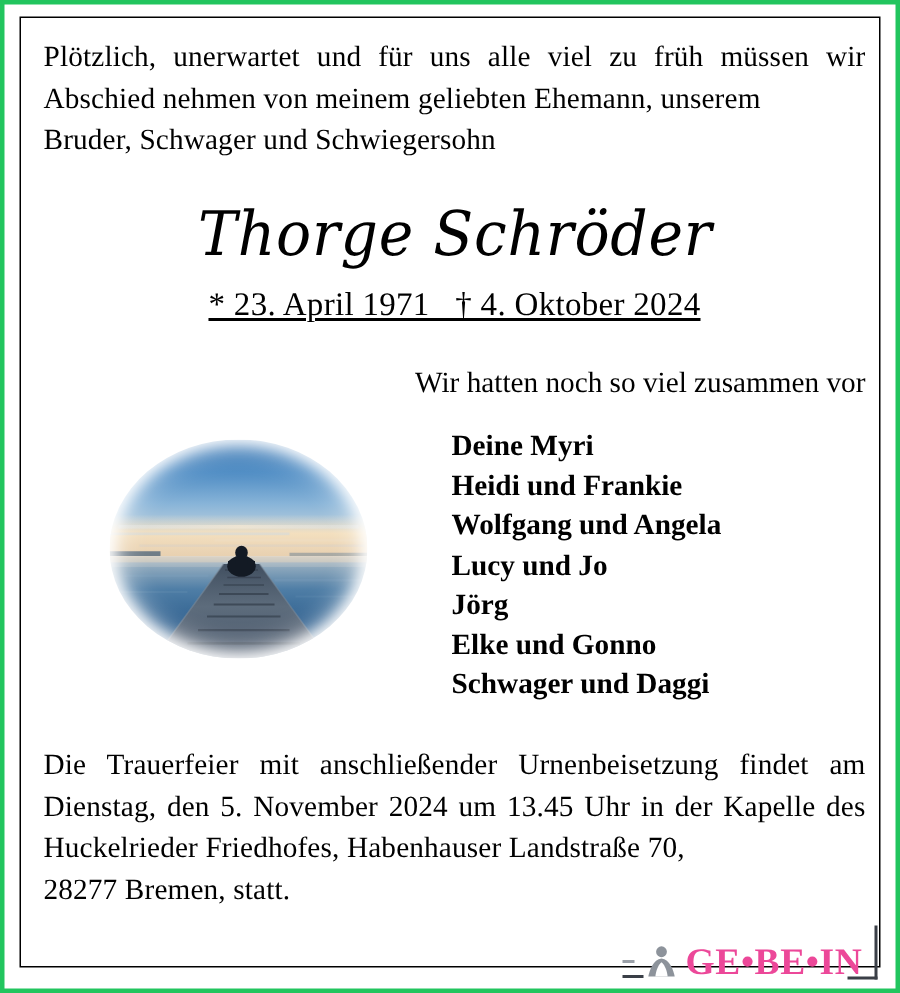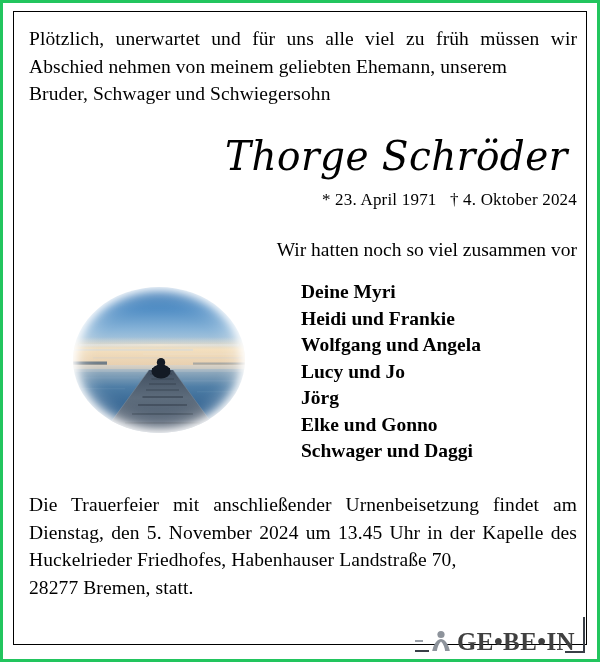--- a/index.html
+++ b/index.html
@@ -52,35 +52,36 @@
     margin: 0;
     letter-spacing: 0.1px;
   }
   .intro .lastline {
     display: block;
   }
 
   
   .name-block {
     margin-top: 28px;
-    text-align: right;
+    text-align: center;
+    text-decoration: underline;
   }
   .deceased-name {
     font-family: "DejaVu Serif", "Liberation Serif", serif;
     font-style: italic;
     font-weight: 400;
     font-size: 41px;
     line-height: 1.0;
     letter-spacing: 0.5px;
     transform: scaleX(0.95);
     display: inline-block;
   }
   .dates {
     margin-top: 13px;
-    font-size: 17px;
+    font-size: 22px;
     letter-spacing: 0.2px;
     white-space: pre;
   }
 
   
   .motto {
     margin-top: 29px;
     text-align: right;
     font-size: 19.5px;
   }
@@ -185,21 +186,21 @@
     height: 24px;
   }
   .logo-text {
     position: absolute;
     left: 42px;
     bottom: 1px;
     font-family: "Liberation Serif", "DejaVu Serif", serif;
     font-weight: bold;
     font-size: 25px;
     letter-spacing: 0.4px;
-    color: #404040;
+    color: #ec4899;
     white-space: nowrap;
   }
 </style>
 </head>
 <body>
 
 <div class="notice">
 
   <div class="inner-frame"></div>
 

